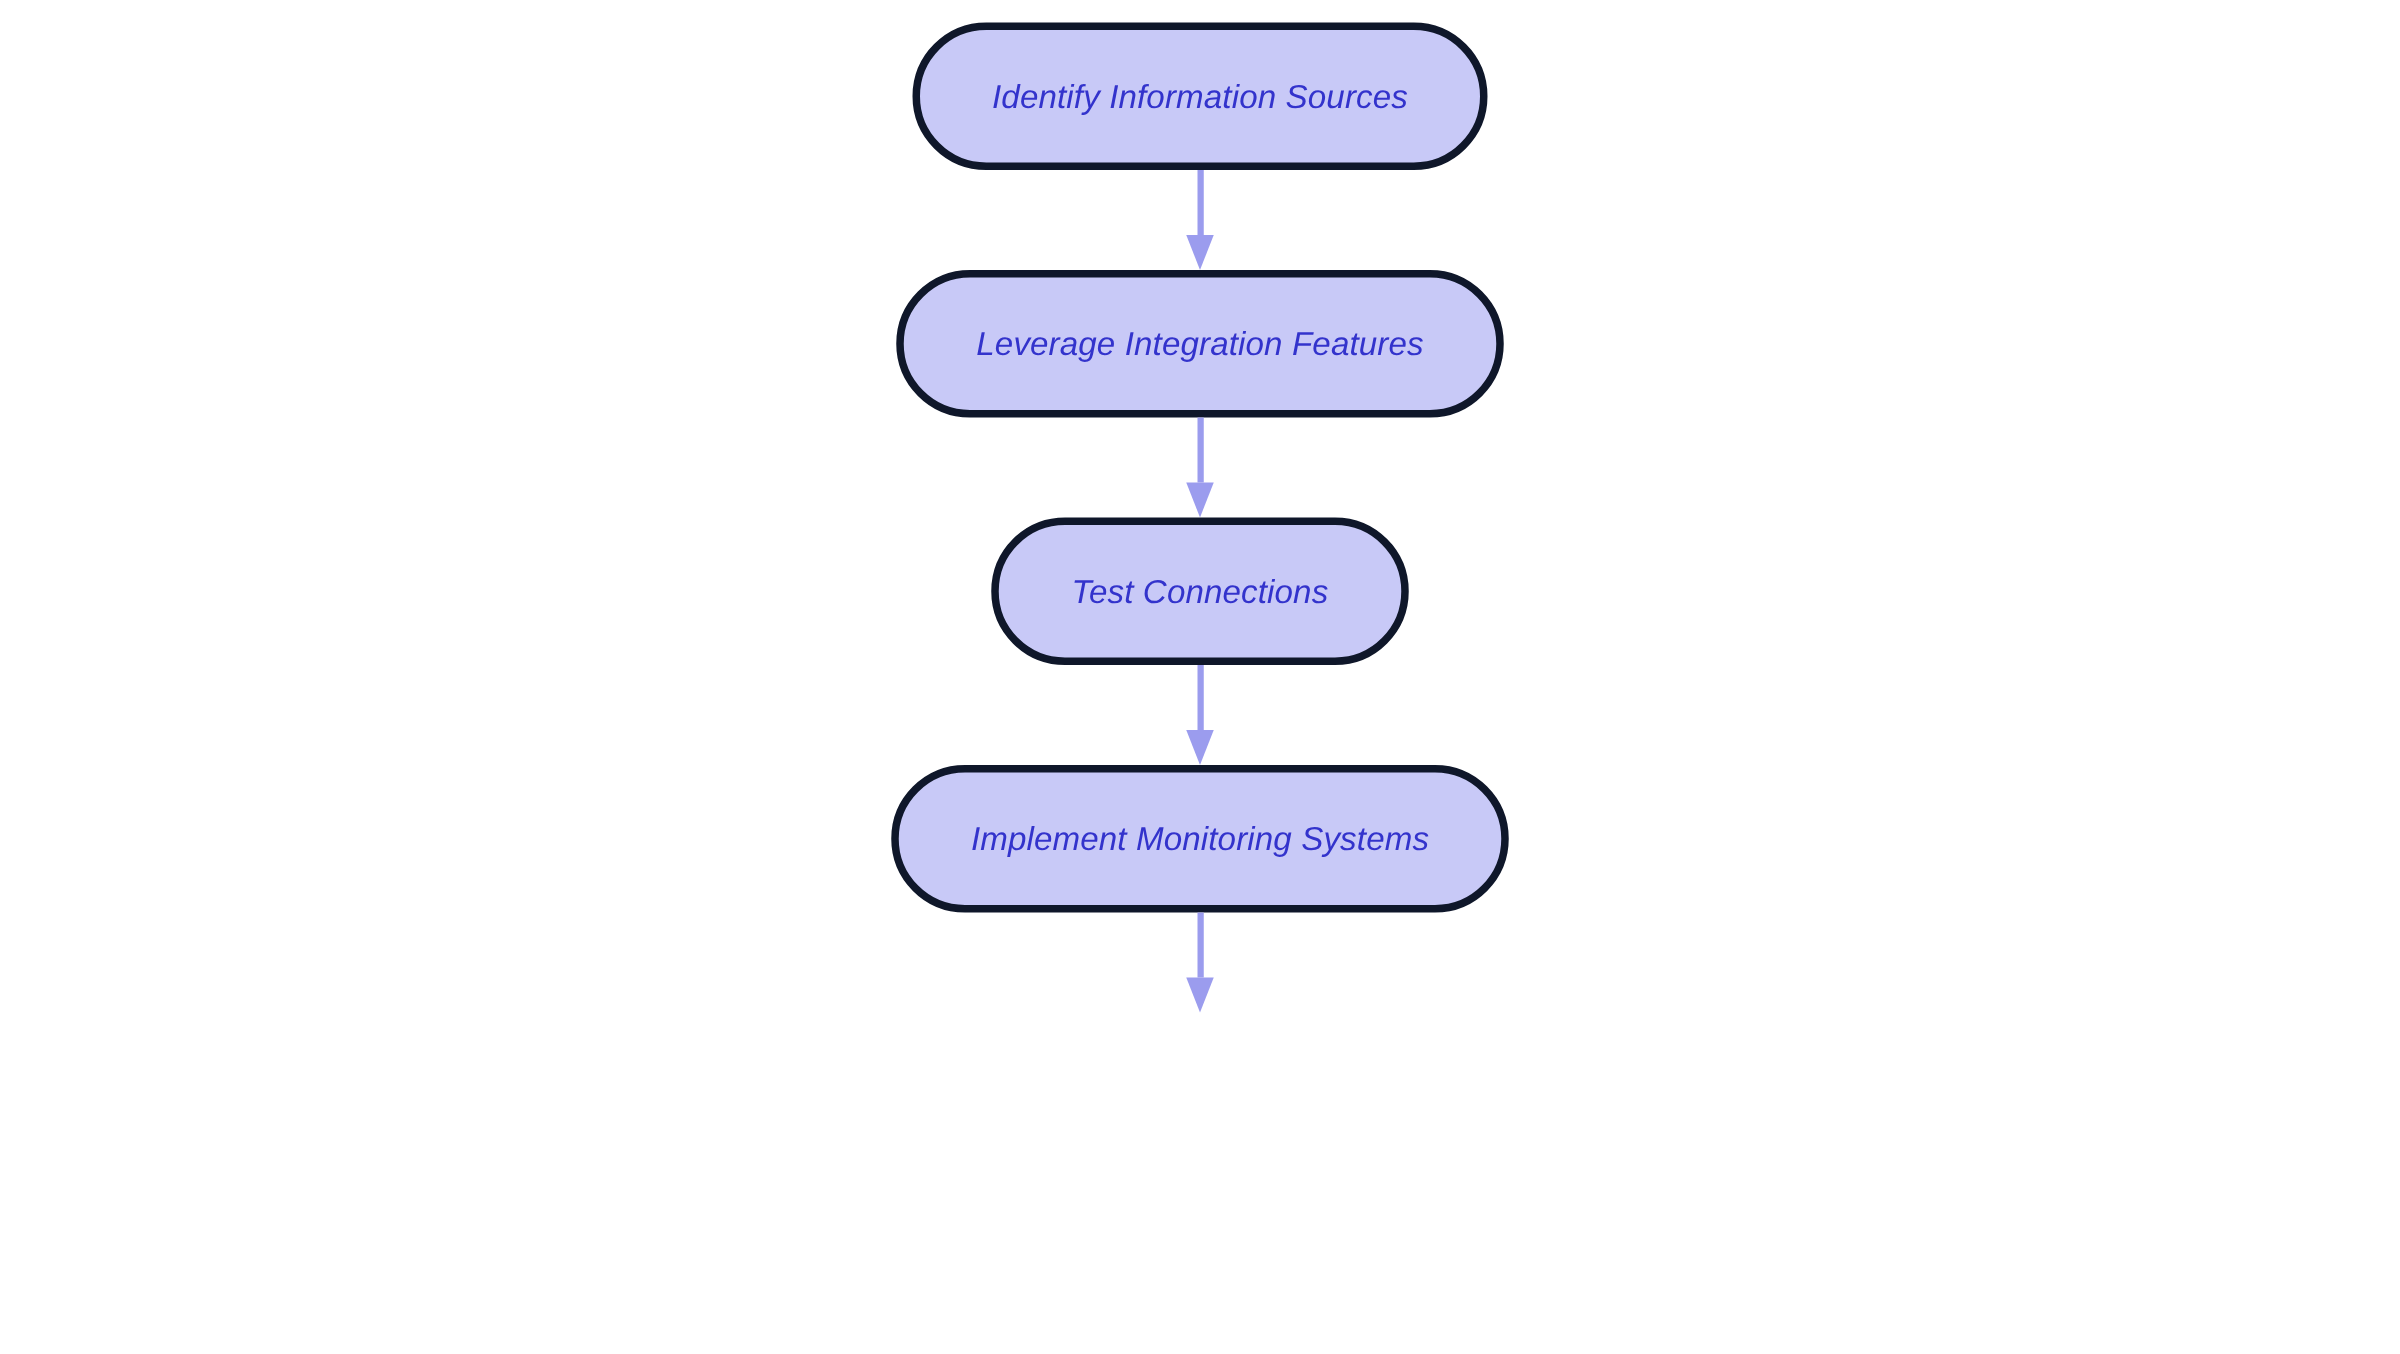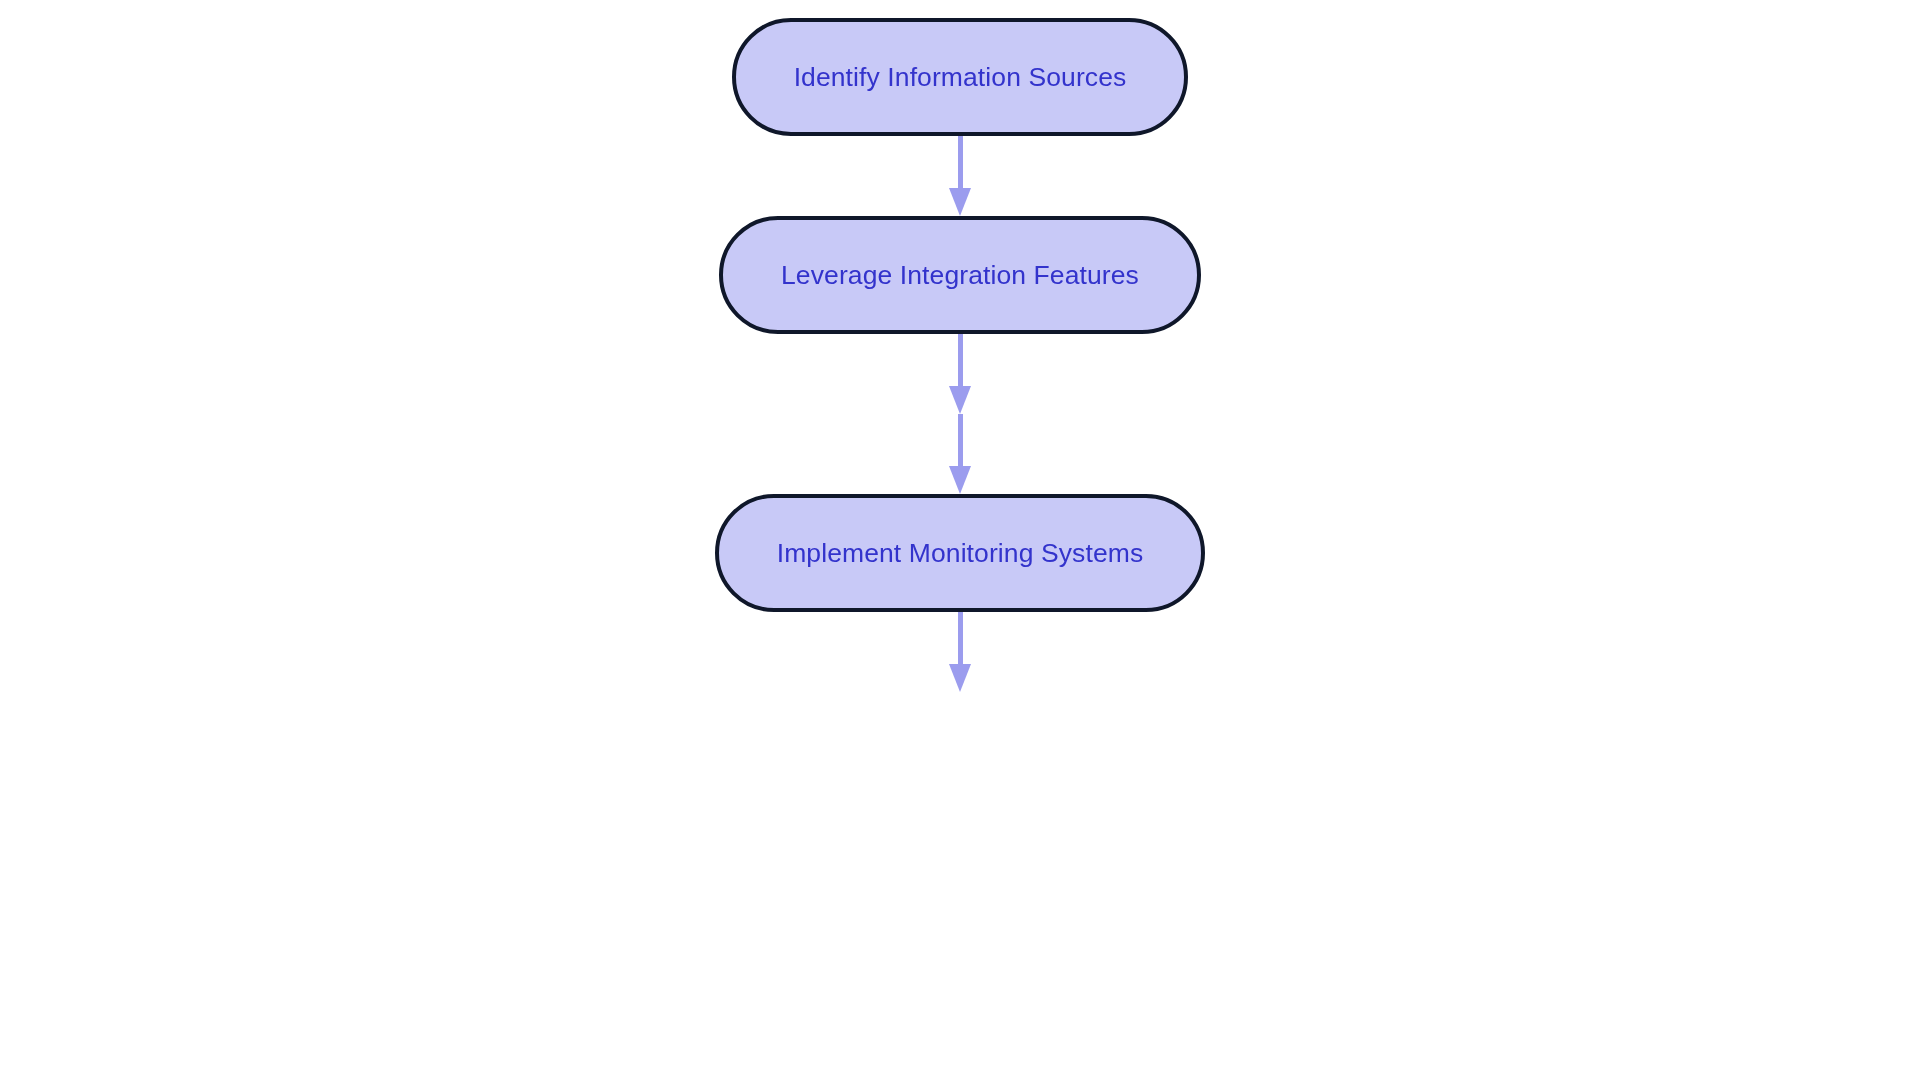--- a/index.html
+++ b/index.html
@@ -30,26 +30,27 @@
     display: flex;
     flex-direction: column;
     align-items: center;
   }
 
   .flow-node {
     box-sizing: border-box;
     height: 118px;
     border-radius: 59px;
     background: #c8c9f7;
-    border: 4px solid #0f172a;
+    border: 6px solid #0f172a;
     display: flex;
     align-items: center;
     justify-content: center;
     padding: 0 58px;
     white-space: nowrap;
+    font-style: italic;
   }
 
   .flow-node-label {
     font-family: "Liberation Sans", sans-serif;
     font-size: 26.5px;
     font-weight: 400;
     letter-spacing: 0.1px;
     color: #3333cc;
     line-height: 1;
   }
@@ -93,20 +94,23 @@
 
     <div class="flow-node">
       <span class="flow-node-label">Leverage Integration Features</span>
     </div>
 
     <div class="flow-connector">
       <div class="connector-shaft"></div>
       <div class="connector-head"></div>
     </div>
 
+    <div class="flow-node">
+      <span class="flow-node-label">Test Connections</span>
+    </div>
 
     <div class="flow-connector">
       <div class="connector-shaft"></div>
       <div class="connector-head"></div>
     </div>
 
     <div class="flow-node">
       <span class="flow-node-label">Implement Monitoring Systems</span>
     </div>
 

